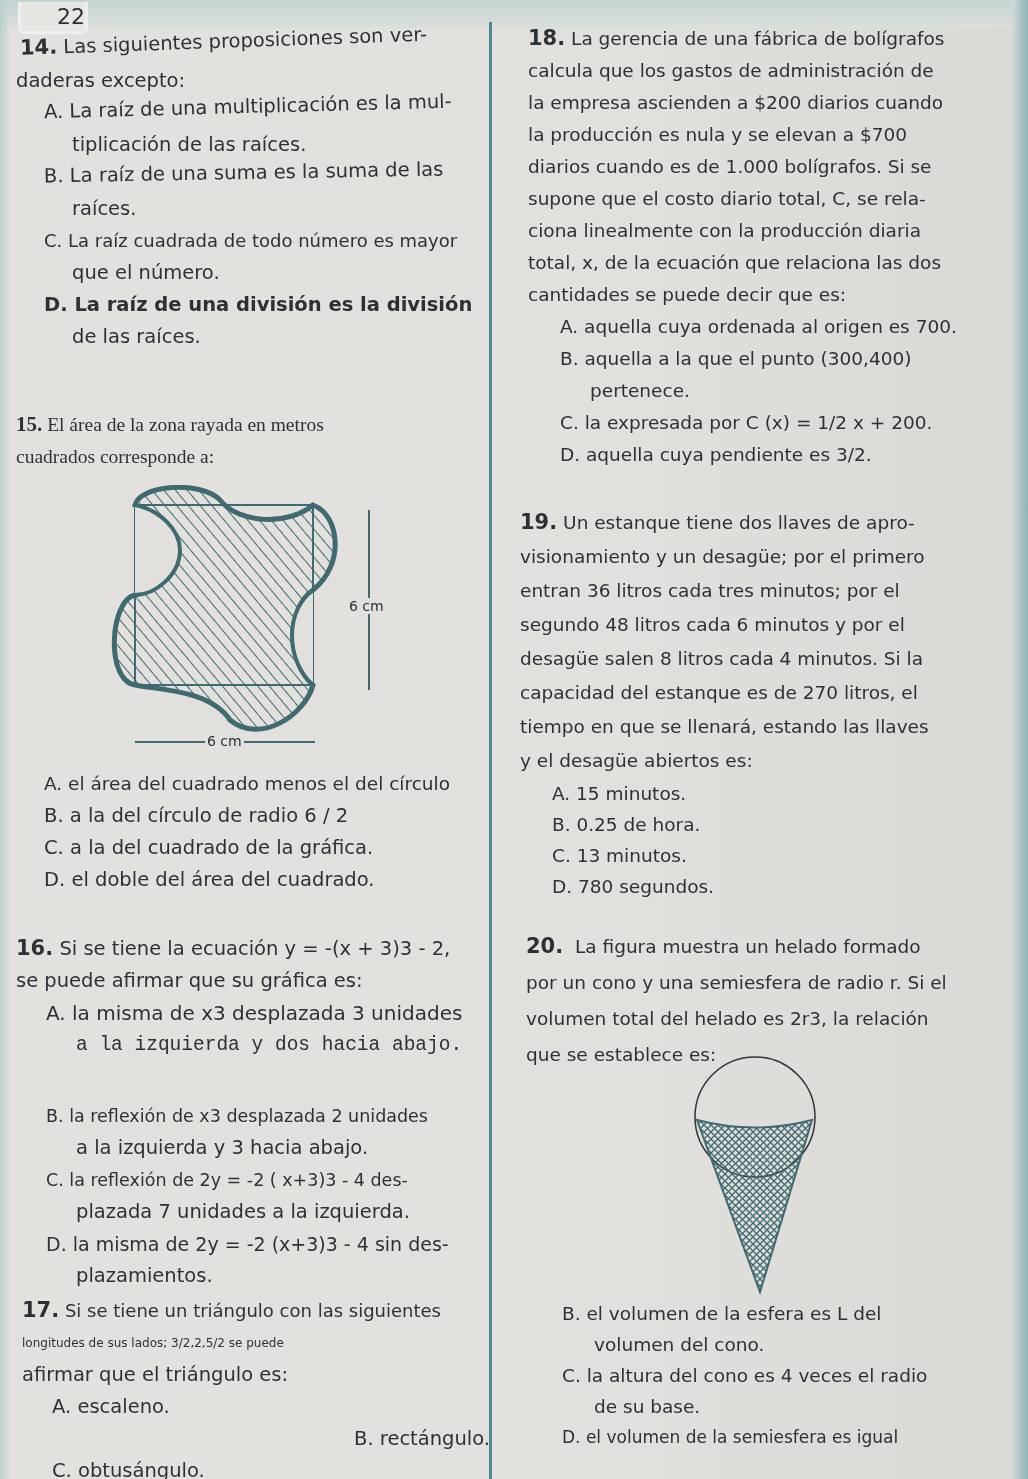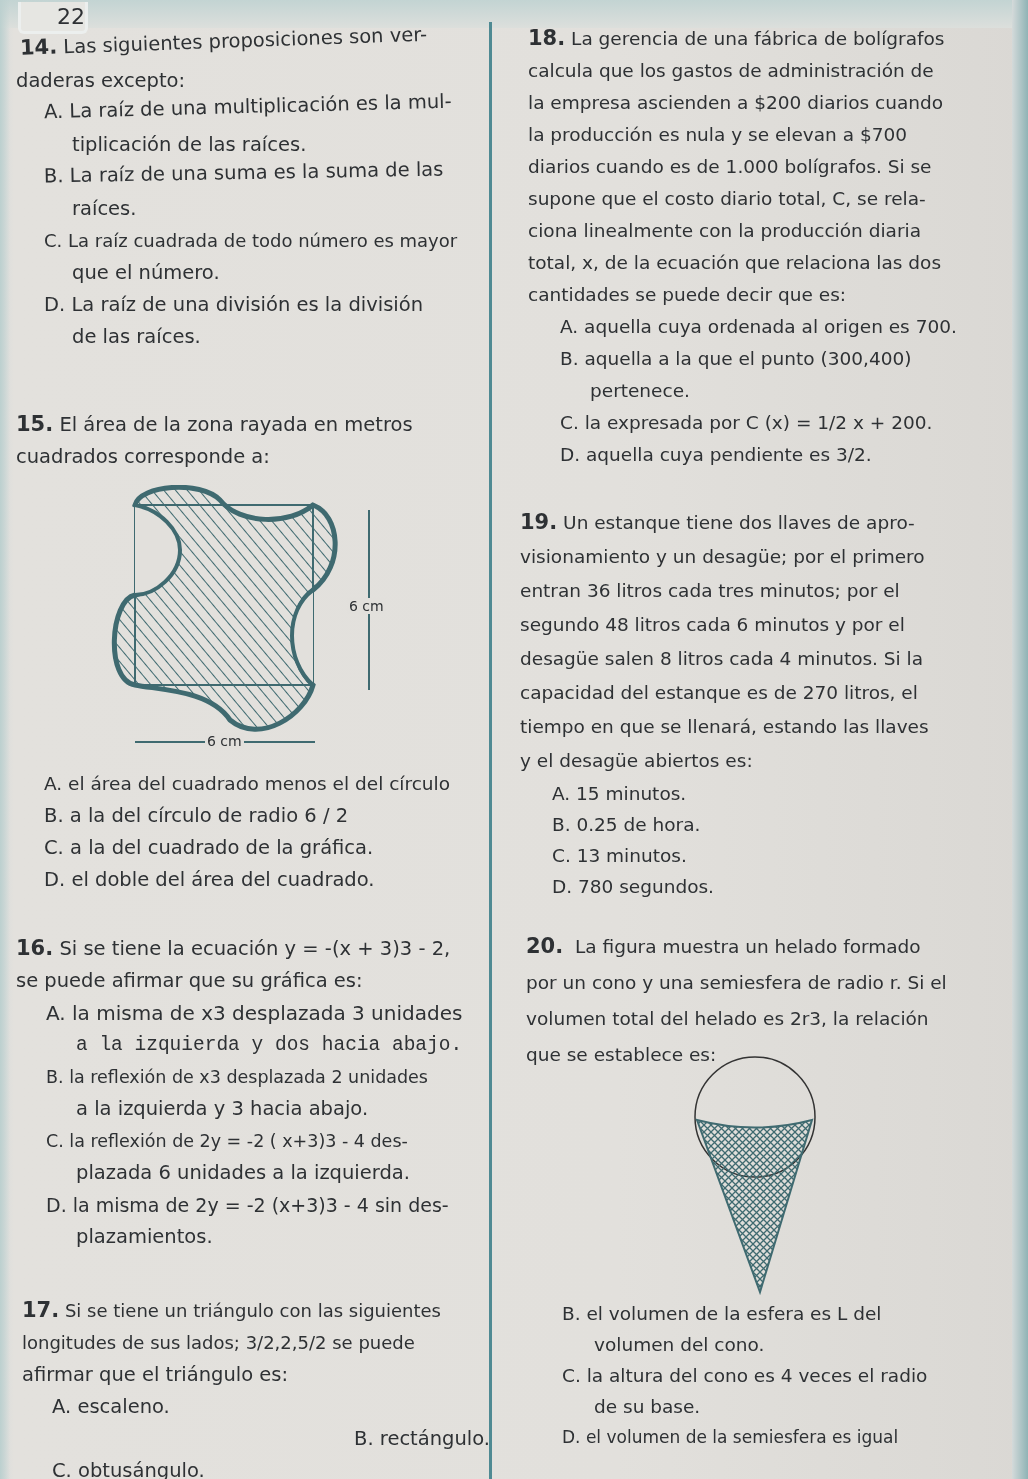--- a/index.html
+++ b/index.html
@@ -27,25 +27,25 @@
 
   <div class="q" style="left:16px;top:32px;width:470px;">
     <span class="line" style="padding-left:4px;transform:rotate(-2deg);transform-origin:left;"><span class="num">14.</span> <span>Las siguientes proposiciones son ver-</span></span>
     <span class="line">daderas excepto:</span>
     <span class="line" style="padding-left:28px;transform:rotate(-1.5deg);transform-origin:left;">A. La raíz de una multiplicación es la mul-</span>
     <span class="line" style="padding-left:56px;">tiplicación de las raíces.</span>
     <span class="line" style="padding-left:28px;transform:rotate(-1deg);transform-origin:left;">B. La raíz de una suma es la suma de las</span>
     <span class="line" style="padding-left:56px;">raíces.</span>
     <span class="line" style="padding-left:28px;font-size:18px;">C. La raíz cuadrada de todo número es mayor</span>
     <span class="line" style="padding-left:56px;">que el número.</span>
-    <span class="line" style="padding-left:28px;">D. La raíz de una división es la división</span>
+    <span class="line" style="padding-left:28px;font-weight:bold;">D. La raíz de una división es la división</span>
     <span class="line" style="padding-left:56px;">de las raíces.</span>
   </div>
 
-  <div class="q" style="left:16px;top:408px;width:470px;">
+  <div class="q" style="left:16px;top:408px;width:470px;font-family:Liberation Serif, serif;">
     <span class="line"><span class="num">15.</span> <span>El área de la zona rayada en metros</span></span>
     <span class="line">cuadrados corresponde a:</span>
   </div>
 
   <svg style="left:100px;top:485px;" width="260" height="270" viewBox="0 0 260 270">
     <defs>
       <pattern id="hatch" patternUnits="userSpaceOnUse" width="9" height="9" patternTransform="rotate(-40)">
         <line x1="0" y1="0" x2="0" y2="9" stroke="#3f6a70" stroke-width="2"></line>
       </pattern>
     </defs>
@@ -64,31 +64,31 @@
     <span class="line">B. a la del círculo de radio 6 / 2</span>
     <span class="line">C. a la del cuadrado de la gráfica.</span>
     <span class="line">D. el doble del área del cuadrado.</span>
   </div>
 
   <div class="q" style="left:16px;top:932px;width:470px;">
     <span class="line"><span class="num">16.</span> <span>Si se tiene la ecuación y = -(x + 3)3 - 2,</span></span>
     <span class="line">se puede afirmar que su gráfica es:</span>
     <span class="line" style="padding-left:30px;font-size:20px;">A. la misma de x3 desplazada 3 unidades</span>
     <span class="line" style="padding-left:60px;font-family:Liberation Mono, monospace;">a la izquierda y dos hacia abajo.</span>
-    <span class="line" style="padding-left:30px;font-size:17.5px;">B. la reflexión de x3 desplazada 2 unidades</span>
+    <span class="line" style="padding-left:30px;font-size:17.5px;margin-top:39px;">B. la reflexión de x3 desplazada 2 unidades</span>
     <span class="line" style="padding-left:60px;">a la izquierda y 3 hacia abajo.</span>
     <span class="line" style="padding-left:30px;font-size:17.5px;">C. la reflexión de 2y = -2 ( x+3)3 - 4 des-</span>
-    <span class="line" style="padding-left:60px;">plazada 6 unidades a la izquierda.</span>
+    <span class="line" style="padding-left:60px;">plazada 7 unidades a la izquierda.</span>
     <span class="line" style="padding-left:30px;font-size:19px;">D. la misma de 2y = -2 (x+3)3 - 4 sin des-</span>
     <span class="line" style="padding-left:60px;">plazamientos.</span>
   </div>
 
   <div class="q" style="left:22px;top:1294px;width:468px;">
     <span class="line" style="font-size:18px;"><span class="num">17.</span> <span>Si se tiene un triángulo con las siguientes</span></span>
-    <span class="line" style="font-size:18px;">longitudes de sus lados; 3/2,2,5/2 se puede</span>
+    <span class="line" style="font-size:12px;">longitudes de sus lados; 3/2,2,5/2 se puede</span>
     <span class="line">afirmar que el triángulo es:</span>
     <span class="line" style="padding-left:30px;">A. escaleno.</span>
     <span class="line" style="padding-left:30px;text-align:right;">B. rectángulo.</span>
     <span class="line" style="padding-left:30px;">C. obtusángulo.</span>
   </div>
 
   <div class="q" style="left:528px;top:22px;width:496px;font-size:18.5px;">
     <span class="line"><span class="num">18.</span> <span>La gerencia de una fábrica de bolígrafos</span></span>
     <span class="line">calcula que los gastos de administración de</span>
     <span class="line">la empresa ascienden a $200 diarios cuando</span>

